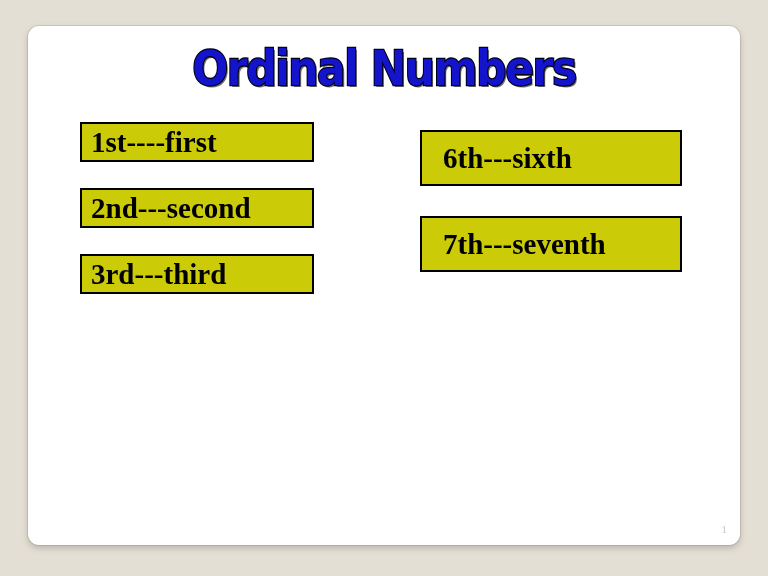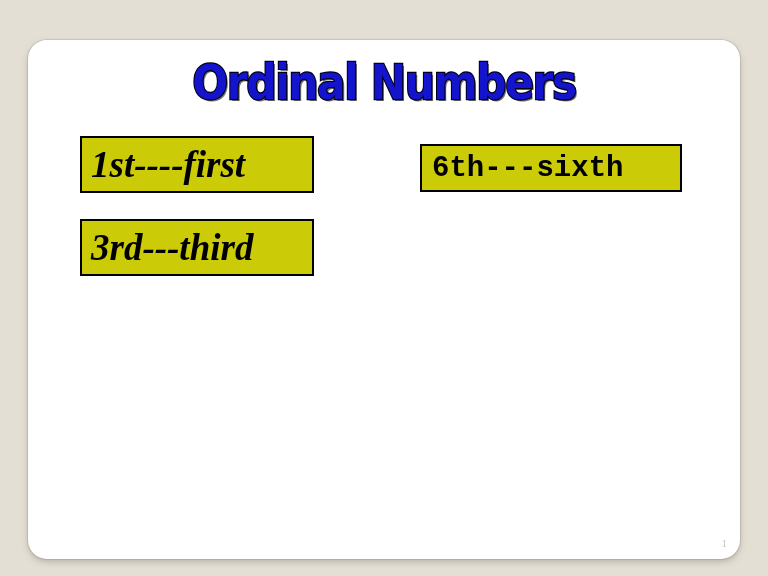--- a/index.html
+++ b/index.html
@@ -17,25 +17,25 @@
   #slide-stage {
     position: relative;
     width: 768px;
     height: 576px;
   }
 
   
   #slide-card {
     position: absolute;
     left: 28px;
-    top: 40px;
+    top: 26px;
     width: 712px;
     height: 519px;
     background: #ffffff;
-    border-radius: 19px;
+    border-radius: 11px;
     box-shadow: 0 3px 6px rgba(120,112,100,0.40),
                 0 0 0 1px rgba(190,183,172,0.55);
   }
 
   
   #slide-title {
     position: absolute;
     left: 0;
     top: 12px;
     width: 712px;
@@ -78,33 +78,31 @@
     font-family: "Liberation Serif", serif;
     font-weight: bold;
     display: flex;
     align-items: center;
     overflow: hidden;
     white-space: nowrap;
   }
 
   #left-column .ordinal-box {
     width: 234px;
-    height: 57px;
-    font-size: 37px;
+    height: 40px;
+    font-size: 29px;
     padding-left: 9px;
     margin-bottom: 26px;
-    font-style: italic;
   }
   #right-column .ordinal-box {
     width: 262px;
-    height: 48px;
+    height: 56px;
     font-size: 29px;
-    padding-left: 10px;
+    padding-left: 21px;
     margin-bottom: 30px;
-    font-family: Liberation Mono, monospace;
   }
   #left-column .ordinal-box:last-child,
   #right-column .ordinal-box:last-child {
     margin-bottom: 0;
   }
 
   
   #page-number {
     position: absolute;
     right: 13px;
@@ -122,26 +120,32 @@
 
   <div id="slide-card">
 
     <div id="slide-title">Ordinal Numbers</div>
 
     <div class="column" id="left-column">
       <div class="ordinal-box">
         <span>1st----first</span>
       </div>
       <div class="ordinal-box">
+        <span>2nd---second</span>
+      </div>
+      <div class="ordinal-box">
         <span>3rd---third</span>
       </div>
     </div>
 
     <div class="column" id="right-column">
       <div class="ordinal-box">
         <span>6th---sixth</span>
+      </div>
+      <div class="ordinal-box">
+        <span>7th---seventh</span>
       </div>
     </div>
 
     <div id="page-number">1</div>
 
   </div>
 </div>
 
 </body></html>

